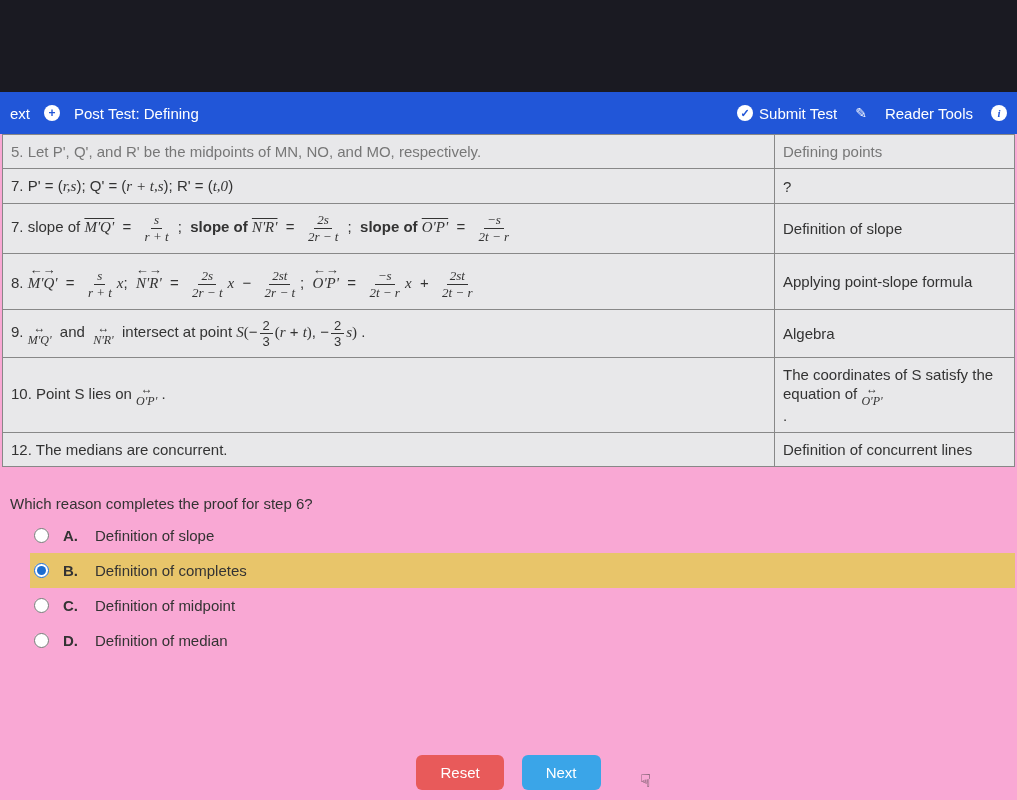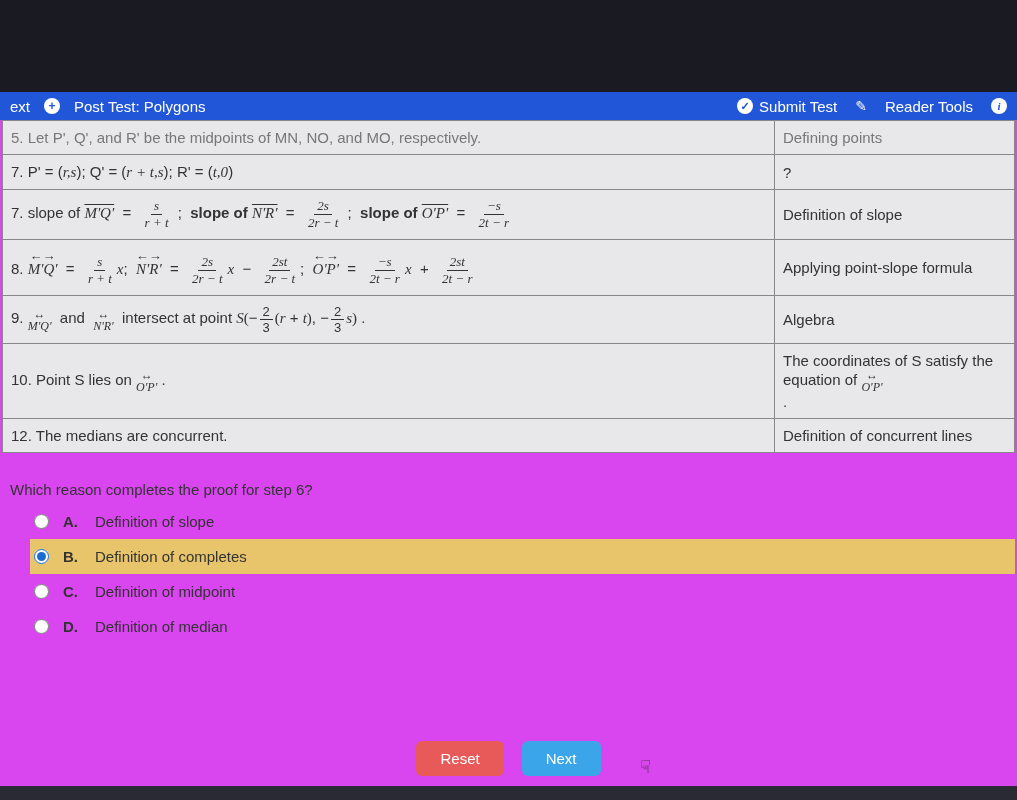--- a/index.html
+++ b/index.html
@@ -6,21 +6,21 @@
   body {
     font-family: Arial, sans-serif;
     background: #2a2a35;
     width: 1017px;
     height: 800px;
     overflow: hidden;
     position: relative;
   }
   .black-bar { height: 92px; background: #1a1a22; }
   .blue-bar {
-    height: 28px;
+    height: 42px;
     background: #2156d8;
     display: flex;
     align-items: center;
     color: #fff;
     font-size: 15px;
     padding: 0 10px;
     justify-content: space-between;
   }
   .blue-left { display: flex; align-items: center; gap: 14px; }
   .blue-right { display: flex; align-items: center; gap: 18px; }
@@ -28,21 +28,21 @@
     width: 16px; height: 16px; background: #fff; border-radius: 50%;
     color: #2156d8; display: flex; align-items: center; justify-content: center;
     font-size: 12px; font-weight: bold;
   }
   .check-circle {
     width: 16px; height: 16px; background: #fff; border-radius: 50%;
     color: #2156d8; display: flex; align-items: center; justify-content: center;
     font-size: 11px; font-weight: bold;
   }
   .content {
-    background: #d946ef;
+    background: #f9a8d4;
     padding: 0 2px;
     height: calc(800px - 134px);
     overflow: hidden;
     position: relative;
   }
   table.proof {
     width: 100%;
     border-collapse: collapse;
     background: #e8e8ea;
     font-size: 15px;
@@ -103,21 +103,21 @@
 </style>
 </head>
 <body>
 
 <div class="black-bar"></div>
 
 <div class="blue-bar">
   <div class="blue-left">
     <span>ext</span>
     <span class="ext-plus">+</span>
-    <span>Post Test: Polygons</span>
+    <span>Post Test: Defining</span>
   </div>
   <div class="blue-right">
     <span style="display:flex;align-items:center;gap:6px;">
       <span class="check-circle">✓</span>
       <span>Submit Test</span>
     </span>
     <span class="pencil-icon">✎</span>
     <span>Reader Tools</span>
     <span class="info-icon">i</span>
   </div>

